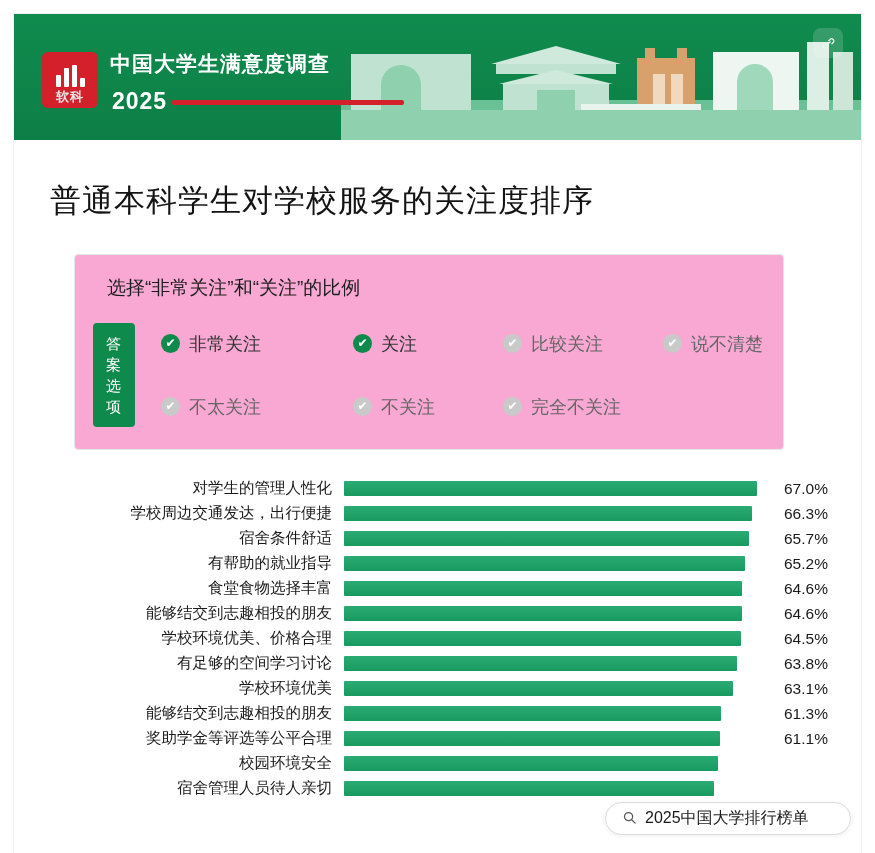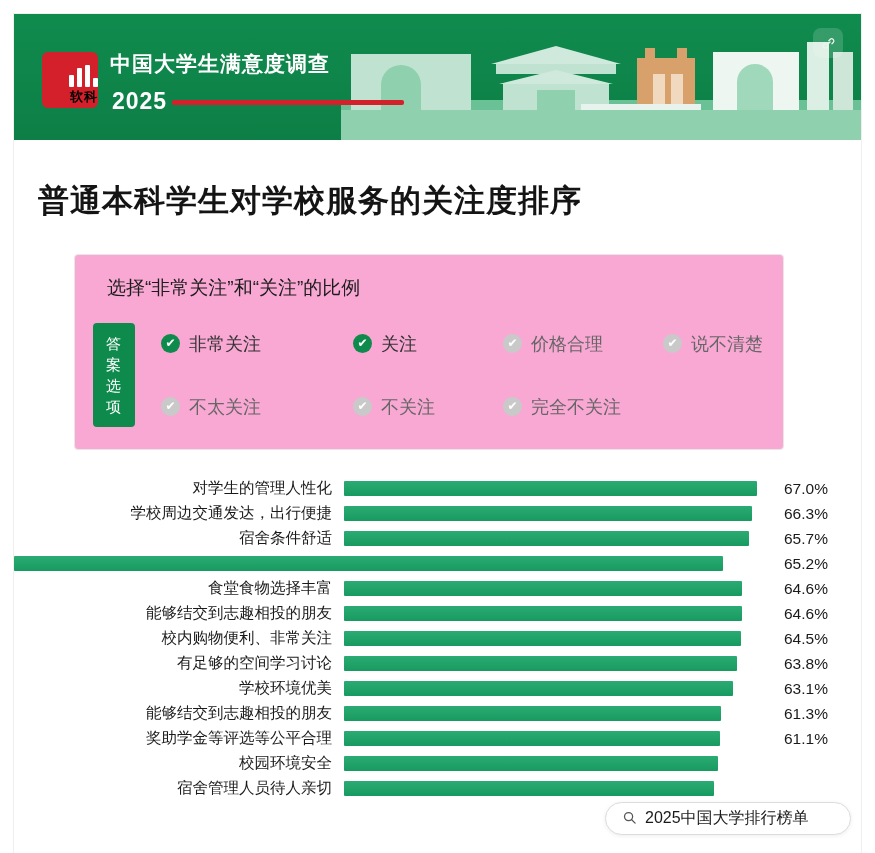--- a/index.html
+++ b/index.html
@@ -58,24 +58,24 @@
     width: 520px;
   }
   .logo-box {
     position: absolute;
     left: 28px;
     top: 38px;
     width: 56px;
     height: 56px;
     background: #d4202a;
     border-radius: 6px;
-    color: #000000;
+    color: #e5e5e5;
     display: flex;
     flex-direction: column;
-    align-items: flex-end;
+    align-items: center;
     justify-content: flex-end;
     padding-bottom: 4px;
     box-sizing: border-box;
   }
   .logo-bars {
     display: flex;
     align-items: flex-end;
     gap: 3px;
     height: 22px;
     margin-bottom: 3px;
@@ -130,23 +130,23 @@
     background: rgba(255,255,255,0.16);
     color: #eaf6ef;
     display: flex;
     align-items: center;
     justify-content: center;
     font-size: 14px;
   }
 
   
   .headline {
-    margin: 40px 0 0 24px;
+    margin: 40px 0 0 36px;
     font-size: 31px;
-    font-weight: bold;
+    font-weight: normal;
     color: #141414;
     letter-spacing: 1px;
   }
 
   
   .legend-panel {
     position: relative;
     margin: 32px 30px 0 60px;
     border: 1px solid #e7e7e7;
     border-radius: 4px;
@@ -356,21 +356,21 @@
           <div class="option">
             <span class="tick">✔</span>
             <span>非常关注</span>
           </div>
           <div class="option">
             <span class="tick">✔</span>
             <span>关注</span>
           </div>
           <div class="option off">
             <span class="tick off">✔</span>
-            <span>价格合理</span>
+            <span>比较关注</span>
           </div>
           <div class="option off">
             <span class="tick off">✔</span>
             <span>说不清楚</span>
           </div>
           <div class="option off">
             <span class="tick off">✔</span>
             <span>不太关注</span>
           </div>
           <div class="option off">
@@ -401,41 +401,42 @@
           <div class="row-value">66.3%</div>
         </div>
         <div class="row">
           <div class="row-label">宿舍条件舒适</div>
           <div class="bar-area">
             <div class="bar" style="width: 93.8571%;"></div>
           </div>
           <div class="row-value">65.7%</div>
         </div>
         <div class="row">
+          <div class="row-label">有帮助的就业指导</div>
           <div class="bar-area">
             <div class="bar" style="width: 93.1429%;"></div>
           </div>
           <div class="row-value">65.2%</div>
         </div>
         <div class="row">
           <div class="row-label">食堂食物选择丰富</div>
           <div class="bar-area">
             <div class="bar" style="width: 92.2857%;"></div>
           </div>
           <div class="row-value">64.6%</div>
         </div>
         <div class="row">
           <div class="row-label">能够结交到志趣相投的朋友</div>
           <div class="bar-area">
             <div class="bar" style="width: 92.2857%;"></div>
           </div>
           <div class="row-value">64.6%</div>
         </div>
         <div class="row">
-          <div class="row-label">校内购物便利、非常关注</div>
+          <div class="row-label">学校环境优美、价格合理</div>
           <div class="bar-area">
             <div class="bar" style="width: 92.1429%;"></div>
           </div>
           <div class="row-value">64.5%</div>
         </div>
         <div class="row">
           <div class="row-label">有足够的空间学习讨论</div>
           <div class="bar-area">
             <div class="bar" style="width: 91.1429%;"></div>
           </div>

